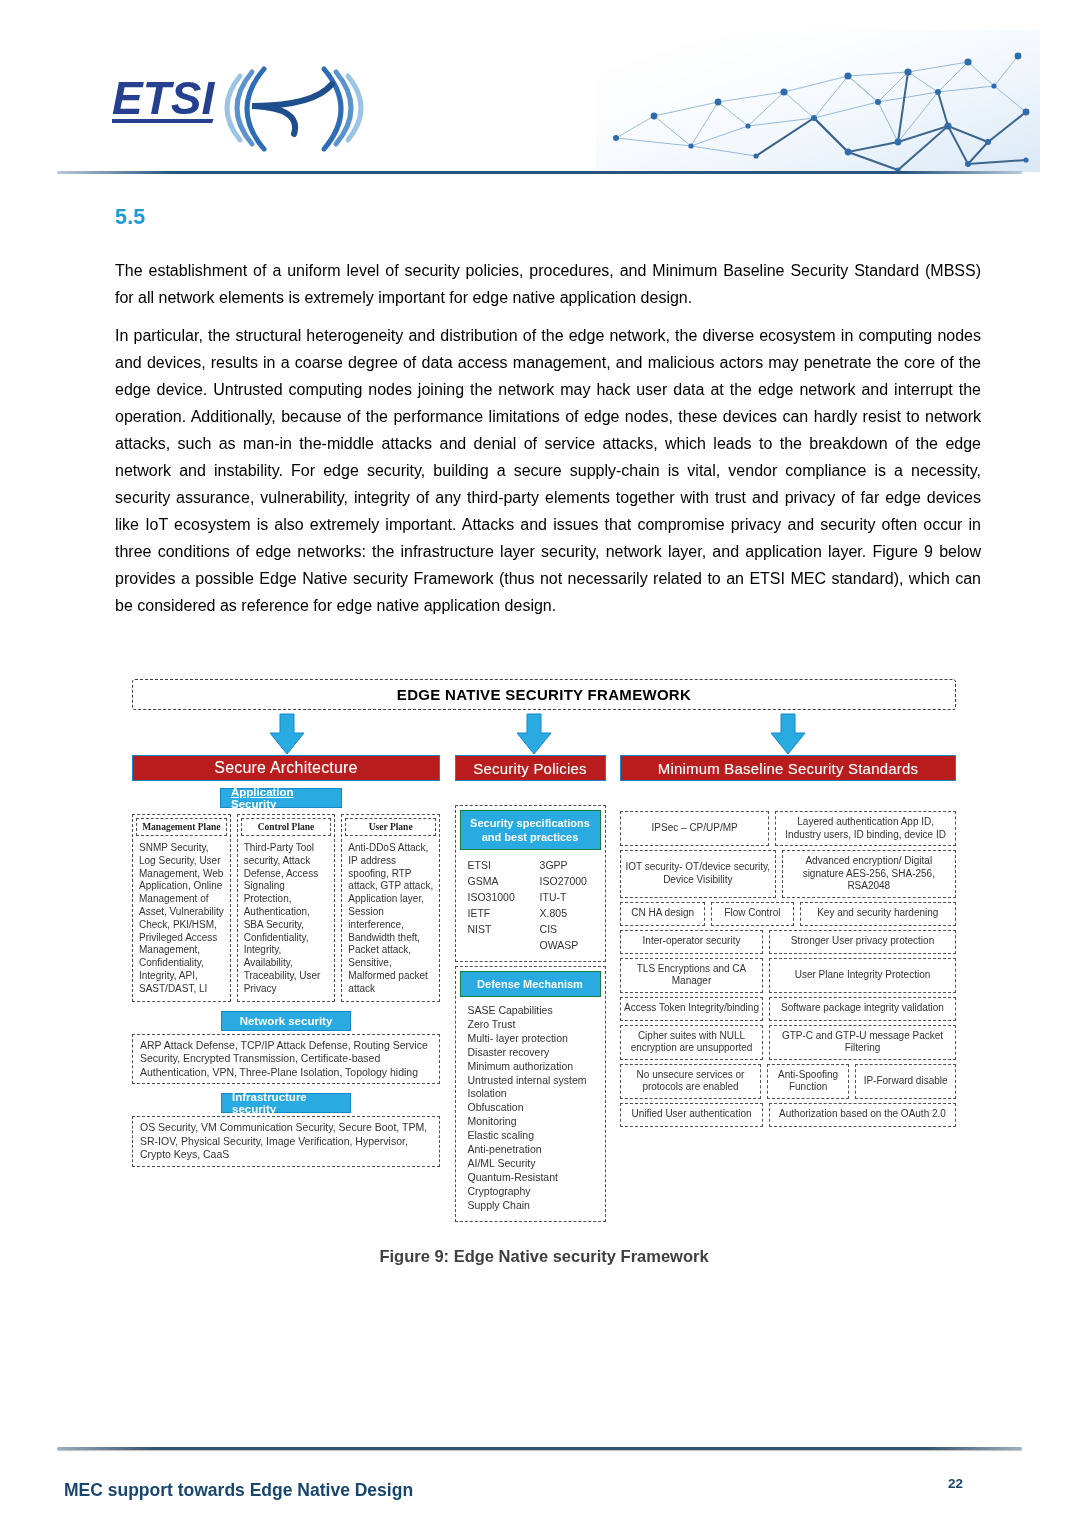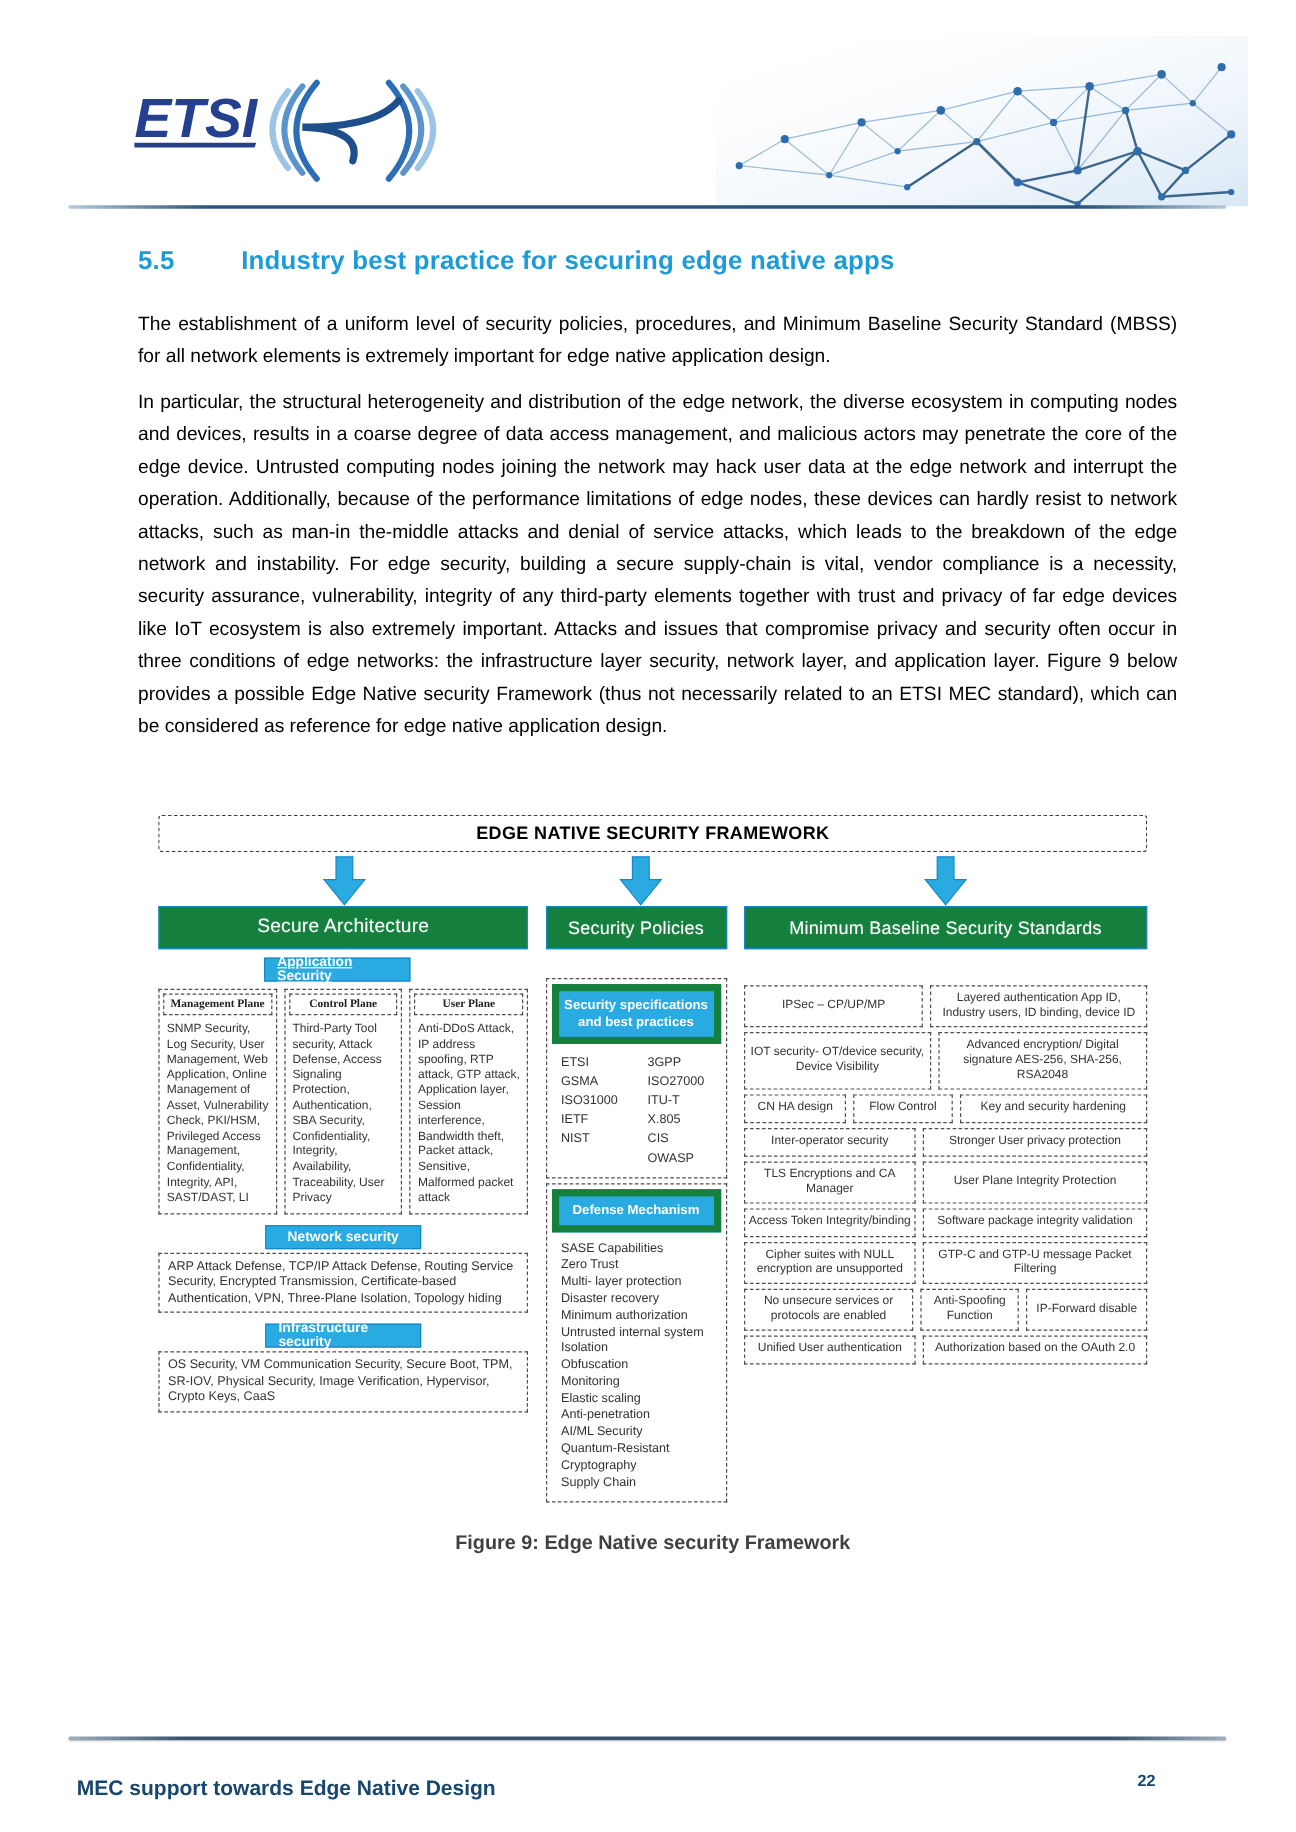--- a/index.html
+++ b/index.html
@@ -44,23 +44,23 @@
   }
   .arrows { position:relative; height:45px; }
   .arrow { position:absolute; top:3px; }
 
   .cols { display:flex; justify-content:space-between; align-items:flex-start; }
   .col-sa   { width:308px; }
   .col-sp   { width:151px; }
   .col-mbss { width:336px; }
 
   .bar {
-    background:#15803d; border:1px solid #1587c9; color:#ffffff;
+    background:#b91c1c; border:1px solid #1587c9; color:#ffffff;
     display:flex; align-items:center; justify-content:center;
-    height:36px; font-size:16px; letter-spacing:.2px;
+    height:26px; font-size:16px; letter-spacing:.2px;
     text-shadow:0 0 1px rgba(255,255,255,.4);
   }
   .col-sp .bar { font-size:15px; }
   .col-mbss .bar { font-size:15px; }
 
   .tag {
     background:#29abe2; color:#fff; font-weight:bold; font-size:11.5px;
     display:flex; align-items:center; justify-content:center;
     height:20px; padding:0 10px; border:1px solid #1587c9;
   }
@@ -73,21 +73,21 @@
     border:1px dashed #4f4f4f; font-weight:bold; font-size:9.5px; color:#222;
     text-align:center; padding:3px 1px; margin-bottom:6px;font-family:Liberation Serif, serif;
   }
   .plane-body { font-size:10px; line-height:12.8px; color:#333; padding:0 2px 2px 3px; }
 
   .wide-box { font-size:10.5px; line-height:13.5px; color:#333; padding:4px 7px; }
 
   .sp-box { margin-top:24px; padding:4px; }
   .sp-box + .sp-box { margin-top:4px; }
   .sp-header {
-    background:#29abe2; border:6px solid #15803d; color:#fff; font-weight:bold;
+    background:#29abe2; border:1px solid #15803d; color:#fff; font-weight:bold;
     font-size:11px; line-height:14px; text-align:center; padding:5px 2px;
   }
   .sp-list { padding:7px 4px 4px 8px; font-size:10.5px; color:#333; }
   .sp-two-col { display:flex; }
   .sp-two-col .sp-col { line-height:16px; }
   .sp-two-col .sp-col:first-child { width:56%; }
   .defense-list .list-item { line-height:13.9px; }
 
   .mbss-grid { margin-top:30px; display:flex; flex-direction:column; gap:4px; }
   .mbss-row { display:flex; gap:6px; }
@@ -180,21 +180,20 @@
         <circle cx="302" cy="140" r="2.6"></circle>
       <circle cx="372" cy="134" r="3"></circle>
         <circle cx="430" cy="130" r="2.6"></circle>
     </g>
   </svg>
 
   <div class="header-rule"></div>
 
   <h2 class="section-heading">
     <span class="sec-num">5.5</span>
-    <span>Industry best practice for securing edge native apps</span>
   </h2>
 
   <p class="body-par p1">The establishment of a uniform level of security policies, procedures, and Minimum Baseline Security Standard (MBSS) for all network elements is extremely important for edge native application design.</p>
   <p class="body-par p2">In particular, the structural heterogeneity and distribution of the edge network, the diverse ecosystem in computing nodes and devices, results in a coarse degree of data access management, and malicious actors may penetrate the core of the edge device. Untrusted computing nodes joining the network may hack user data at the edge network and interrupt the operation. Additionally, because of the performance limitations of edge nodes, these devices can hardly resist to network attacks, such as man-in the-middle attacks and denial of service attacks, which leads to the breakdown of the edge network and instability. For edge security, building a secure supply-chain is vital, vendor compliance is a necessity, security assurance, vulnerability, integrity of any third-party elements together with trust and privacy of far edge devices like IoT ecosystem is also extremely important. Attacks and issues that compromise privacy and security often occur in three conditions of edge networks: the infrastructure layer security, network layer, and application layer. Figure 9 below provides a possible Edge Native security Framework (thus not necessarily related to an ETSI MEC standard), which can be considered as reference for edge native application design.</p>
 
   <figure class="diagram">
 
     <div class="fw-title">EDGE NATIVE SECURITY FRAMEWORK</div>
 
     <div class="arrows">

